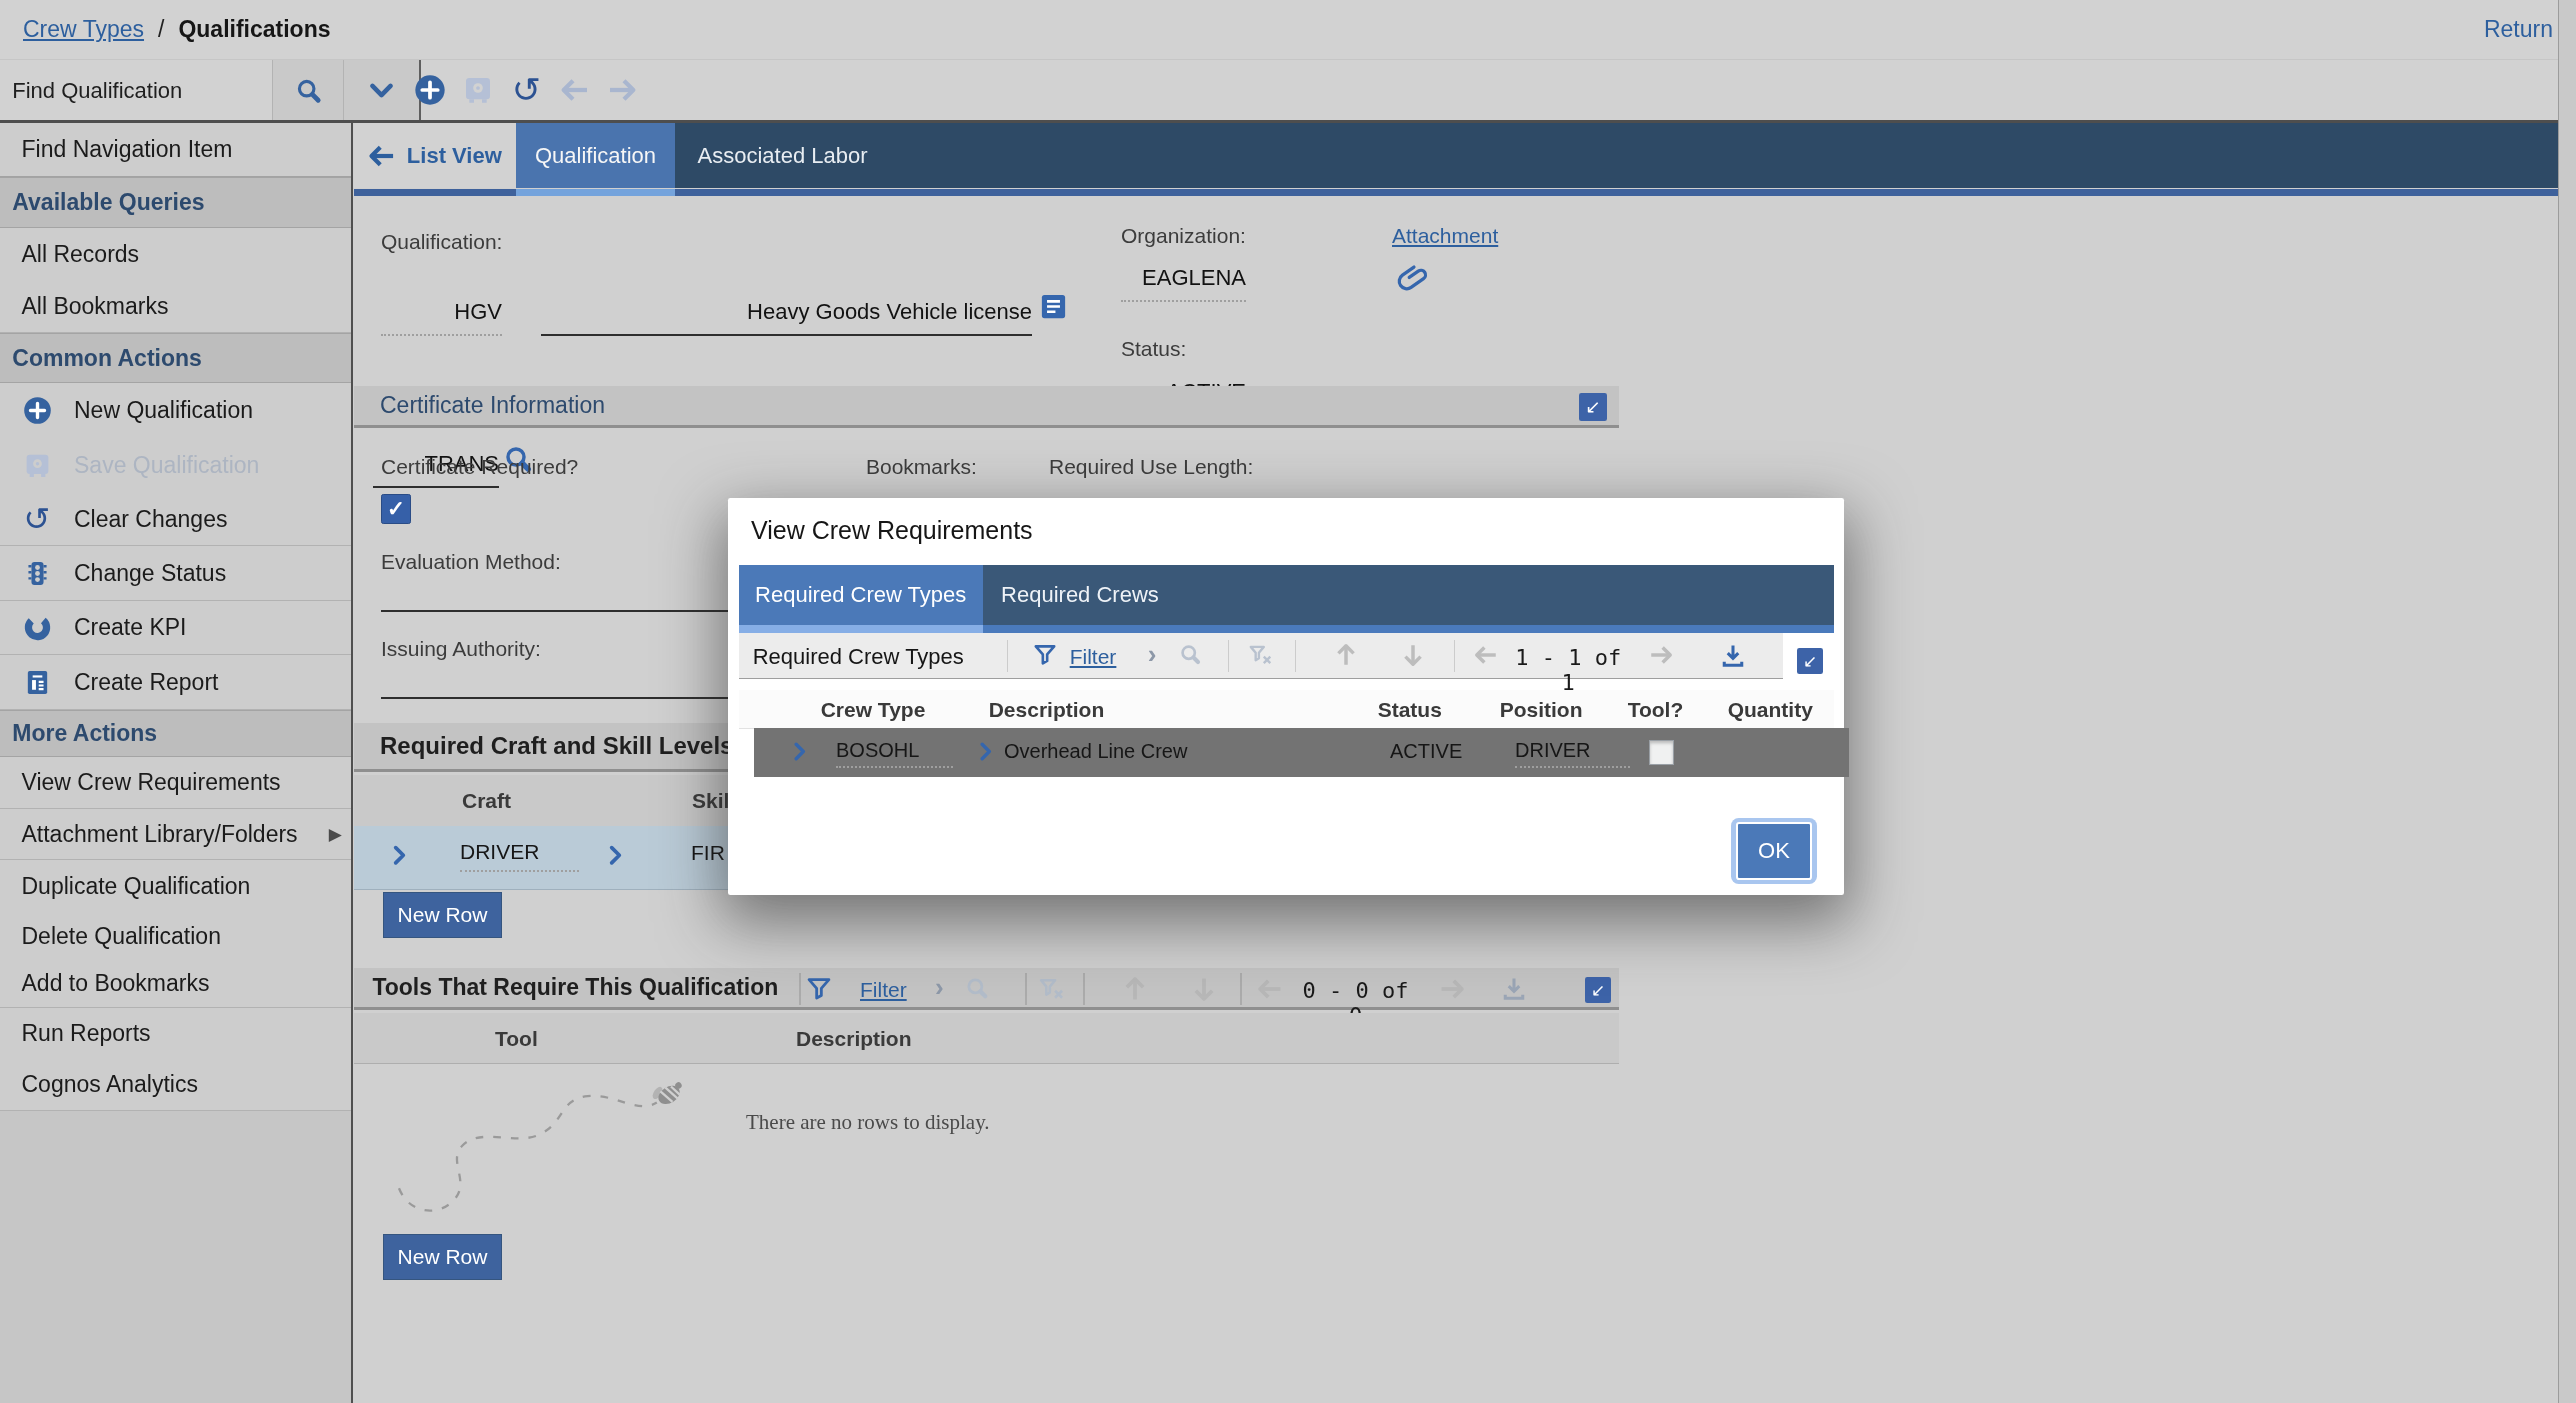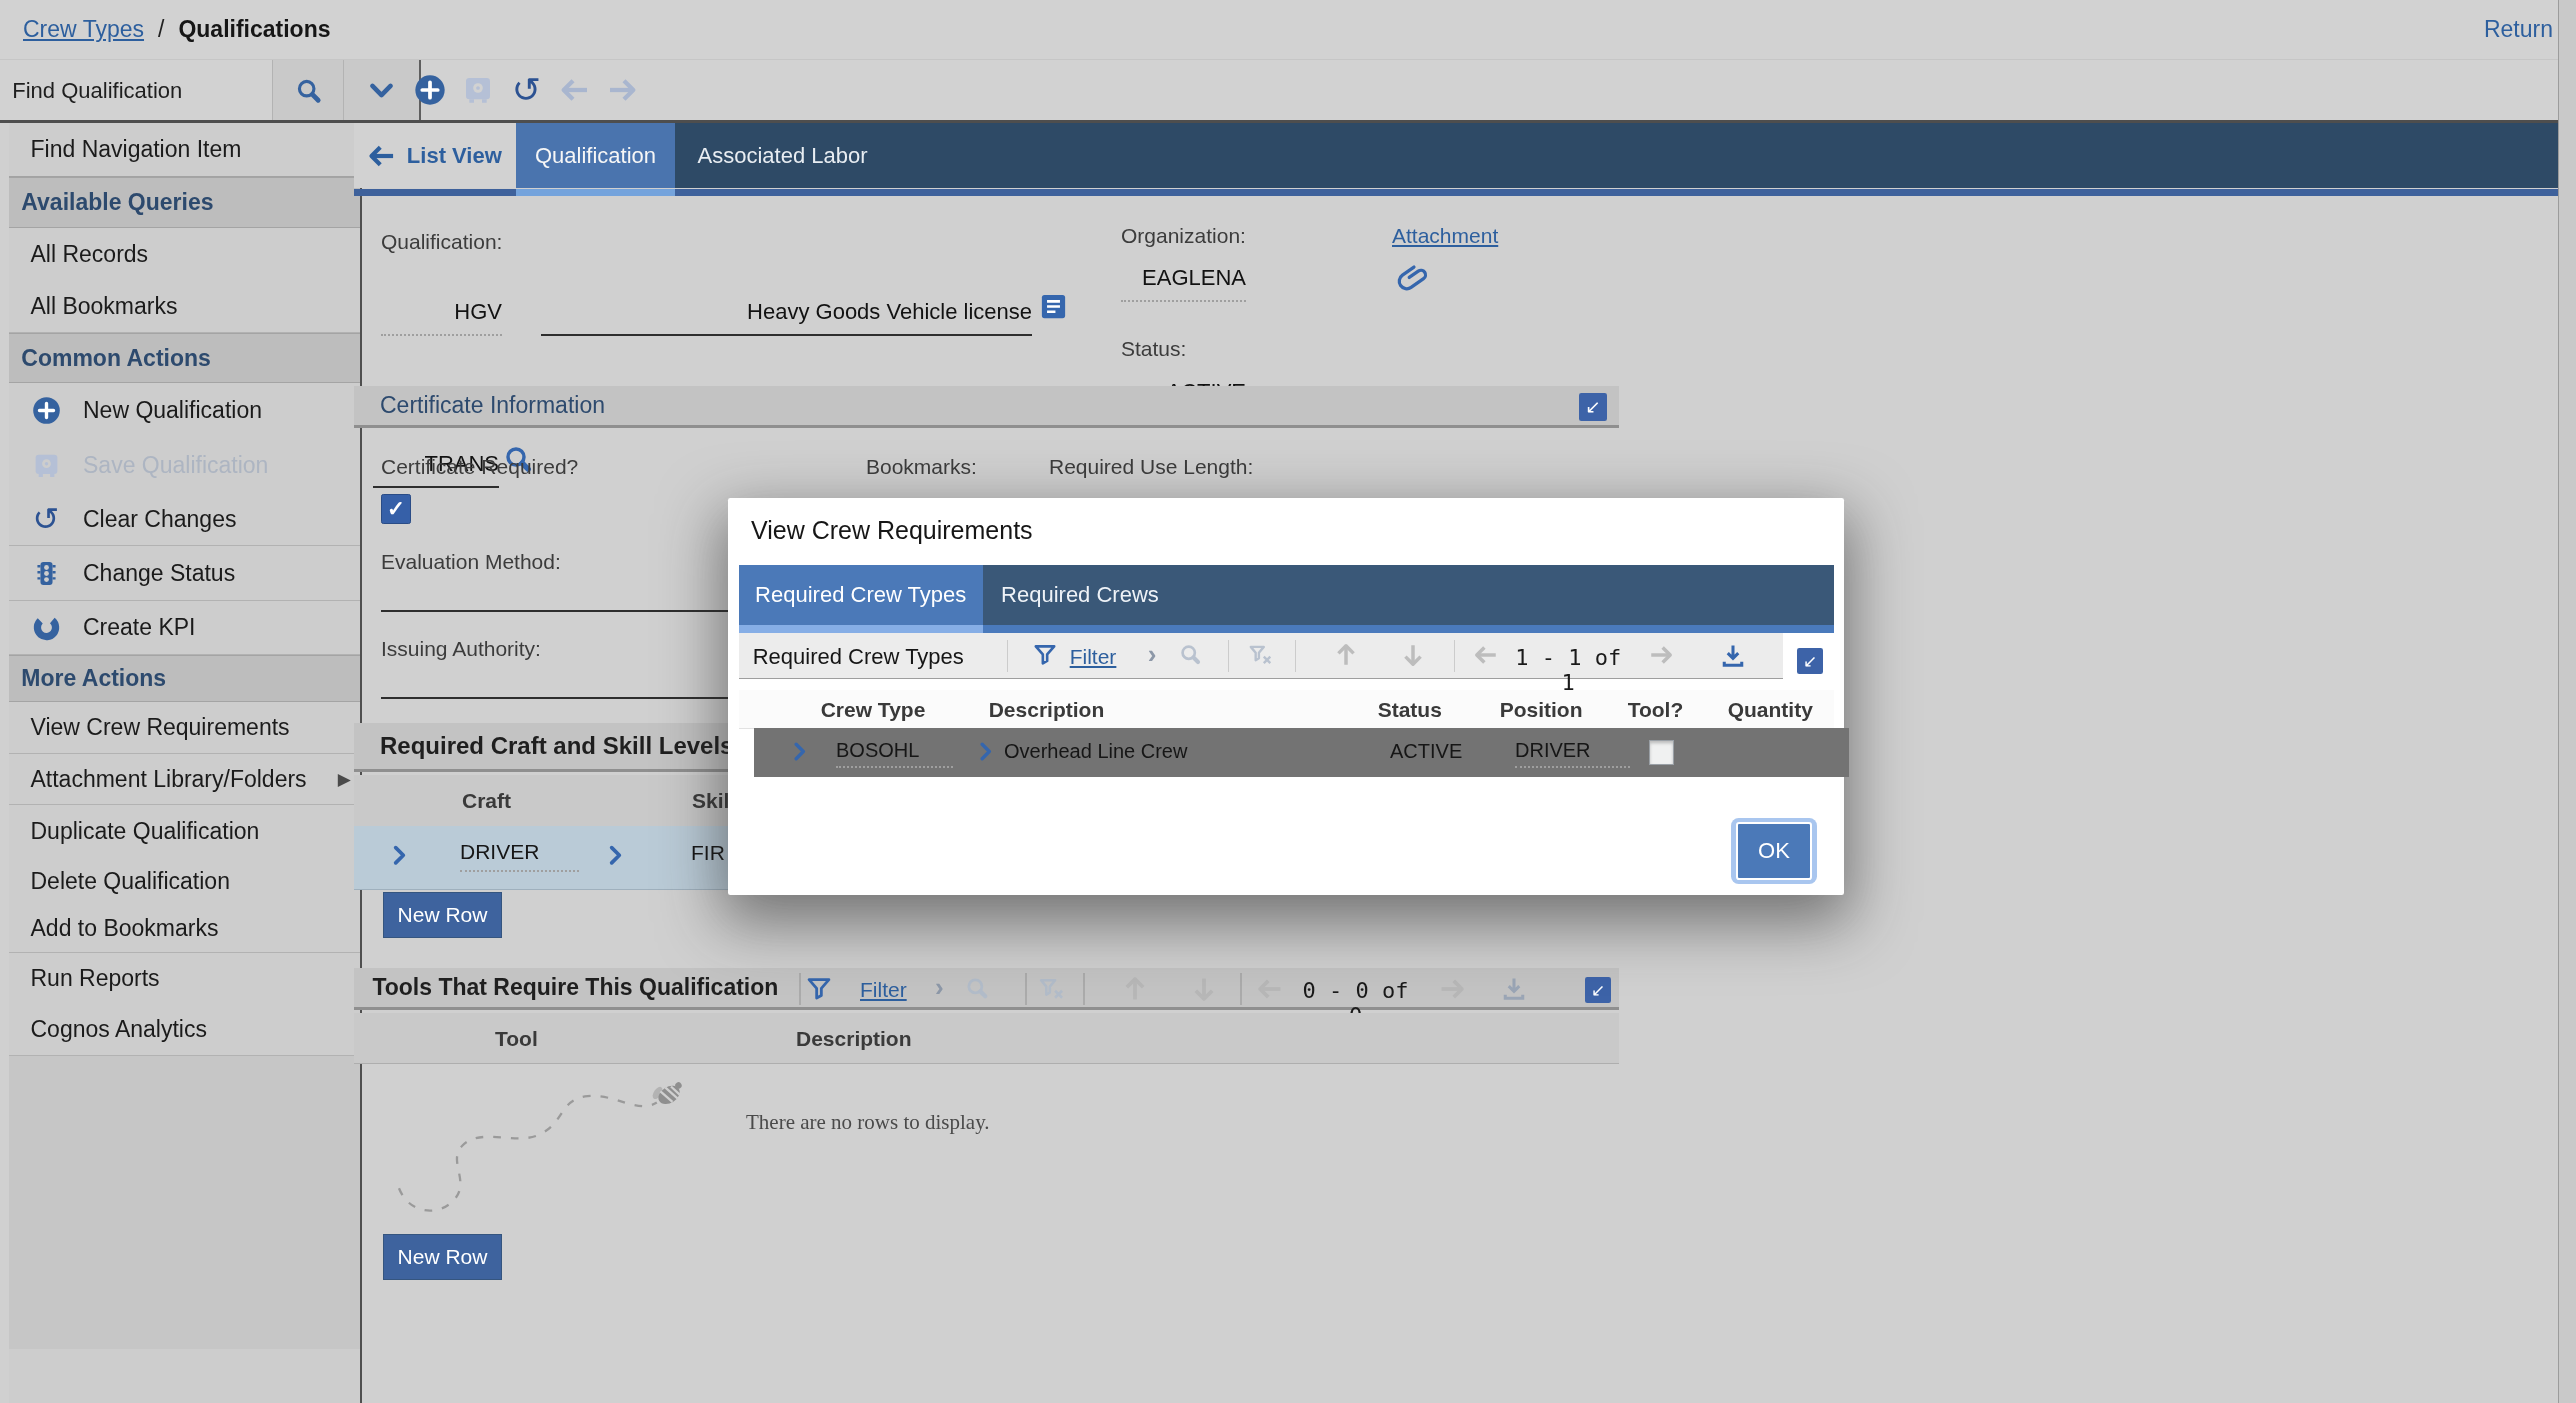--- a/index.html
+++ b/index.html
@@ -17,21 +17,21 @@
   .findbar{background:#d2d2d2;}
   .find-input{position:absolute;left:0;top:0;width:272px;height:61px;border:none;background:transparent;
               font-family:inherit;font-size:22px;color:#1a1a1a;padding:0 12.3px;box-sizing:border-box;outline:none;}
   .find-input::placeholder{color:#1f1f1f;opacity:1;}
   .sq-btn{position:absolute;top:0;height:61px;background:#c9c9c9;border-left:0.8px solid #b3b3b3;
           display:flex;align-items:center;justify-content:center;cursor:pointer;}
   .vdiv-dark{position:absolute;top:0;width:2.3px;height:61px;background:#5f5f5f;}
   .tb-icon{position:absolute;top:12.3px;width:35px;height:35px;display:flex;align-items:center;justify-content:center;}
   .hr-dark{position:absolute;left:0;width:2576px;height:3.1px;background:#4e4e4e;}
   
-  .sidebar{position:absolute;left:9px;top:123px;width:353px;height:1280px;background:#cdcdcd;}
+  .sidebar{position:absolute;left:0;top:123px;width:353px;height:1280px;background:#cdcdcd;}
   .sb-row{position:relative;display:flex;align-items:center;font-size:23px;color:#1b1b1b;box-sizing:border-box;}
   .sb-find input{width:100%;height:100%;border:none;background:transparent;font:inherit;font-family:inherit;
                  font-size:23px;color:#1b1b1b;padding:0 21.5px;outline:none;box-sizing:border-box;}
   .sb-find input::placeholder{color:#1b1b1b;opacity:1;}
   .sb-hdr{background:#bdbdbd;border-top:1.5px solid #a4a4a4;border-bottom:1.5px solid #a4a4a4;
           color:#2d4a6e;font-weight:bold;padding-left:12.3px;}
   .sb-item{padding-left:21.5px;cursor:pointer;}
   .sb-item.icon-item{padding-left:0;}
   .sb-item .sb-ic{width:74px;display:flex;justify-content:center;flex:none;}
   .b-bot{border-bottom:1.5px solid #b2b2b2;}
@@ -221,20 +221,31 @@
       <span>Change Status</span>
     </div>
     <div class="sb-row sb-item icon-item b-bot" style="height:54px;">
       <span class="sb-ic">
         <svg width="29" height="29" viewBox="0 0 24 24" style="color:#35629f">
           <circle cx="12" cy="12" r="7.5" fill="none" stroke="currentColor" stroke-width="6" stroke-dasharray="36 11" transform="rotate(-50 12 12)"></circle>
         </svg>
       </span>
       <span>Create KPI</span>
     </div>
+    <div class="sb-row sb-item icon-item b-bot" style="height:55px;">
+      <span class="sb-ic">
+        <svg width="29" height="29" viewBox="0 0 24 24" style="color:#35629f">
+          <rect x="4" y="2.5" width="16" height="19" rx="1.5" fill="currentColor"></rect>
+          <path d="M8 7h8" stroke="#fff" stroke-width="1.8"></path>
+          <rect x="7.5" y="10" width="3.2" height="8" fill="#fff"></rect>
+          <path d="M13 11.5h4 M13 14.5h4 M13 17.5h4" stroke="#fff" stroke-width="1.7"></path>
+        </svg>
+      </span>
+      <span>Create Report</span>
+    </div>
     <div class="sb-row sb-hdr" style="height:47px;">
       <span>More Actions</span>
     </div>
     <div class="sb-row sb-item b-bot" style="height:52px;">
       <span>View Crew Requirements</span>
     </div>
     <div class="sb-row sb-item b-bot" style="height:51px;">
       <span>Attachment Library/Folders</span>
       <span class="sb-sub-arrow">▶</span>
     </div>

